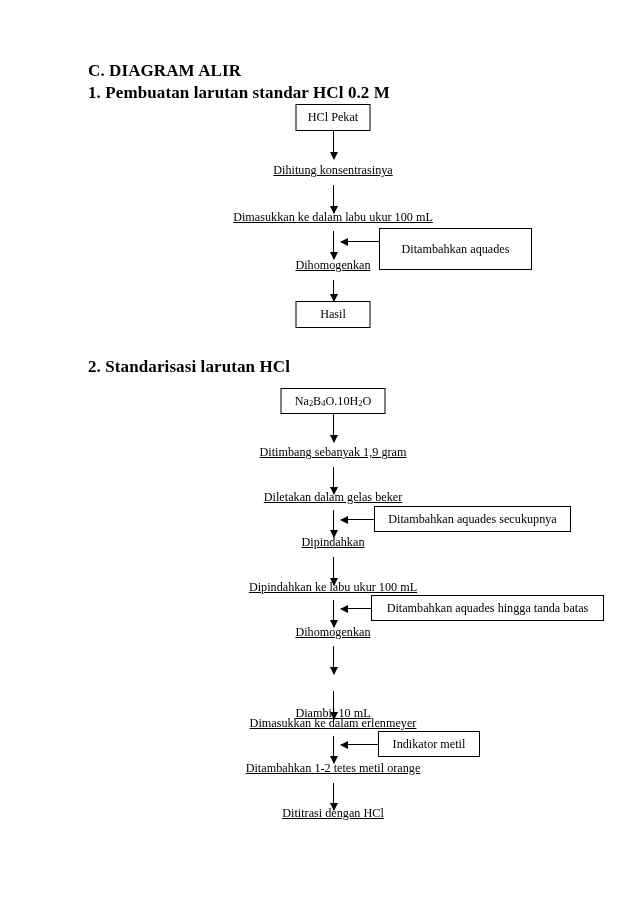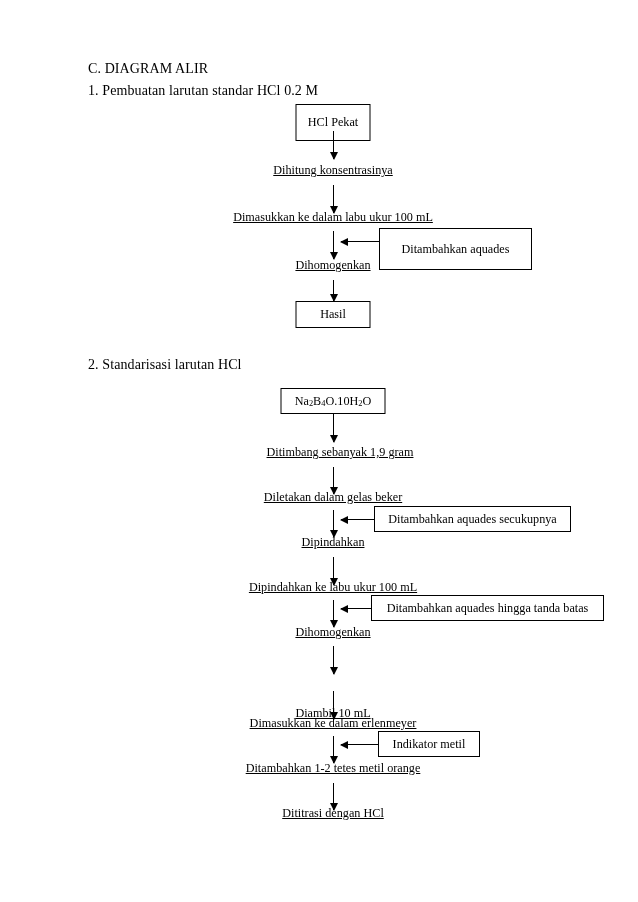--- a/index.html
+++ b/index.html
@@ -18,22 +18,22 @@
 
   .page {
     position: absolute;
     inset: 0;
   }
 
   
   .heading {
     position: absolute;
     left: 88px;
-    font-size: 14px;
-    font-weight: normal;
+    font-size: 17px;
+    font-weight: bold;
     letter-spacing: 0.1px;
     white-space: nowrap;
   }
   #head-main   { top: 61px; }
   #head-sec-1  { top: 83px; }
   #head-sec-2  { top: 357px; }
 
   
   .step {
     position: absolute;
@@ -107,21 +107,21 @@
 <body>
 
 <div class="page">
 
   <div class="heading" id="head-main">C. DIAGRAM ALIR</div>
 
   <div class="heading" id="head-sec-1">1. Pembuatan larutan standar HCl 0.2 M</div>
 
   <div class="heading" id="head-sec-2">2. Standarisasi larutan HCl</div>
 
-  <div class="node-box centered" style="left:333px; top:104px; width:75px; height:37px;">HCl Pekat</div>
+  <div class="node-box centered" style="left:333px; top:104px; width:75px; height:27px;">HCl Pekat</div>
 
   <div class="v-arrow" style="left:333px; top:131px; height:28px;"></div>
 
   <div class="step" style="left:333px; top:163px;">Dihitung konsentrasinya</div>
 
   <div class="v-arrow" style="left:333px; top:185px; height:28px;"></div>
 
   <div class="step" style="left:333px; top:210px;">Dimasukkan ke dalam labu ukur 100 mL</div>
 
   <div class="v-arrow" style="left:333px; top:231px; height:28px;"></div>
@@ -141,21 +141,21 @@
       <sub>2</sub>
       <span>B</span>
       <sub>4</sub>
       <span>O.10H</span>
       <sub>2</sub>
       <span>O</span>
   </div>
 
   <div class="v-arrow" style="left:333px; top:414px; height:28px;"></div>
 
-  <div class="step" style="left:333px; top:445px;margin-left:7px;">Ditimbang sebanyak 1,9 gram</div>
+  <div class="step" style="left:333px; top:445px;">Ditimbang sebanyak 1,9 gram</div>
 
   <div class="v-arrow" style="left:333px; top:467px; height:27px;"></div>
 
   <div class="step" style="left:333px; top:490px;">Diletakan dalam gelas beker</div>
 
   <div class="v-arrow" style="left:333px; top:510px; height:27px;"></div>
 
   <div class="node-box" style="left:374px; top:506px; width:197px; height:26px;">Ditambahkan aquades secukupnya</div>
 
   <div class="h-arrow" style="left:341px; top:519px; width:33px;"></div>

